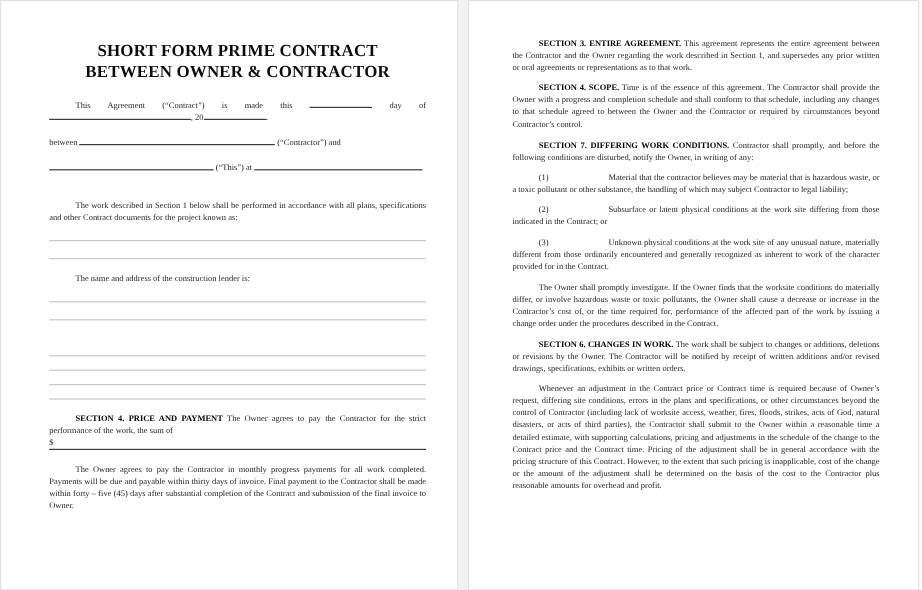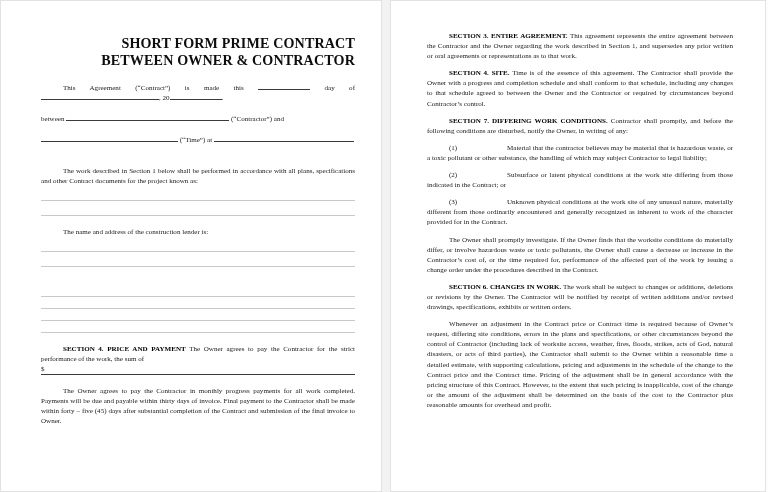--- a/index.html
+++ b/index.html
@@ -38,21 +38,21 @@
     width: 8px;
     height: 492px;
     background: #f2f2f2;
   }
   .page-right {
     width: 376px;
     height: 492px;
     padding: 30px 32px 10px 36px;
   }
   .doc-title {
-    text-align: right;
+    text-align: center;
     font-weight: bold;
     font-size: 14.1px;
     line-height: 16.6px;
     letter-spacing: 0.15px;
     color: #0d0d0d;
     margin: 8px 0 0 0;
   }
   .doc-title .ln { display: block; }
 
   p.para {
@@ -132,21 +132,21 @@
     <div class="sp-lg"></div>
 
     <p class="para indent"><span>This Agreement (“Contract”) is made this </span><span class="fill f-md"></span><span> day of </span><span class="fill f-lg"></span><span>, 20</span><span class="fill f-md"></span><span>.</span></p>
 
     <div class="sp-md"></div>
 
     <p class="para"><span>between </span><span class="fill" style="width:163px"></span><span> (“Contractor”) and</span></p>
 
     <div class="sp-md"></div>
 
-    <p class="para"><span class="fill" style="width:137px"></span><span> (“Time”) at </span><span class="fill" style="width:140px"></span></p>
+    <p class="para"><span class="fill" style="width:137px"></span><span> (“This”) at </span><span class="fill" style="width:140px"></span></p>
 
     <div class="sp-xl"></div>
 
     <p class="para indent">The work described in Section 1 below shall be performed in accordance with all plans, specifications and other Contract documents for the project known as:</p>
 
     <div class="bl-gap"></div>
     <div class="blank-line"></div>
     <div class="bl-gap"></div>
     <div class="blank-line"></div>
 
@@ -188,21 +188,21 @@
   <div class="page-gap"></div>
 
   <div class="page page-right">
 
     <p class="para indent"><span class="sec-head">SECTION 3.</span>
       <span class="sec-head u">ENTIRE AGREEMENT.</span><span>  This agreement represents the entire agreement between the Contractor and the Owner regarding the work described in Section 1, and supersedes any prior written or oral agreements or representations as to that work.</span></p>
 
     <div class="sp-sm"></div>
 
     <p class="para indent"><span class="sec-head">SECTION 4.</span>
-      <span class="sec-head u">SITE.</span><span>  Time is of the essence of this agreement.  The Contractor shall provide the Owner with a progress and completion schedule and shall conform to that schedule, including any changes to that schedule agreed to between the Owner and the Contractor or required by circumstances beyond Contractor’s control.</span></p>
+      <span class="sec-head u">SCOPE.</span><span>  Time is of the essence of this agreement.  The Contractor shall provide the Owner with a progress and completion schedule and shall conform to that schedule, including any changes to that schedule agreed to between the Owner and the Contractor or required by circumstances beyond Contractor’s control.</span></p>
 
     <div class="sp-sm"></div>
 
     <p class="para indent"><span class="sec-head">SECTION 7.</span>
       <span class="sec-head u">DIFFERING WORK CONDITIONS.</span><span>  Contractor shall promptly, and before the following conditions are disturbed, notify the Owner, in writing of any:</span></p>
 
     <div class="sp-sm"></div>
 
     <p class="numlist"><span class="marker">(1)</span><span class="marker2"></span><span>Material that the contractor believes may be material that is hazardous waste, or a toxic pollutant or other substance, the handling of which may subject Contractor to legal liability;</span></p>
 

